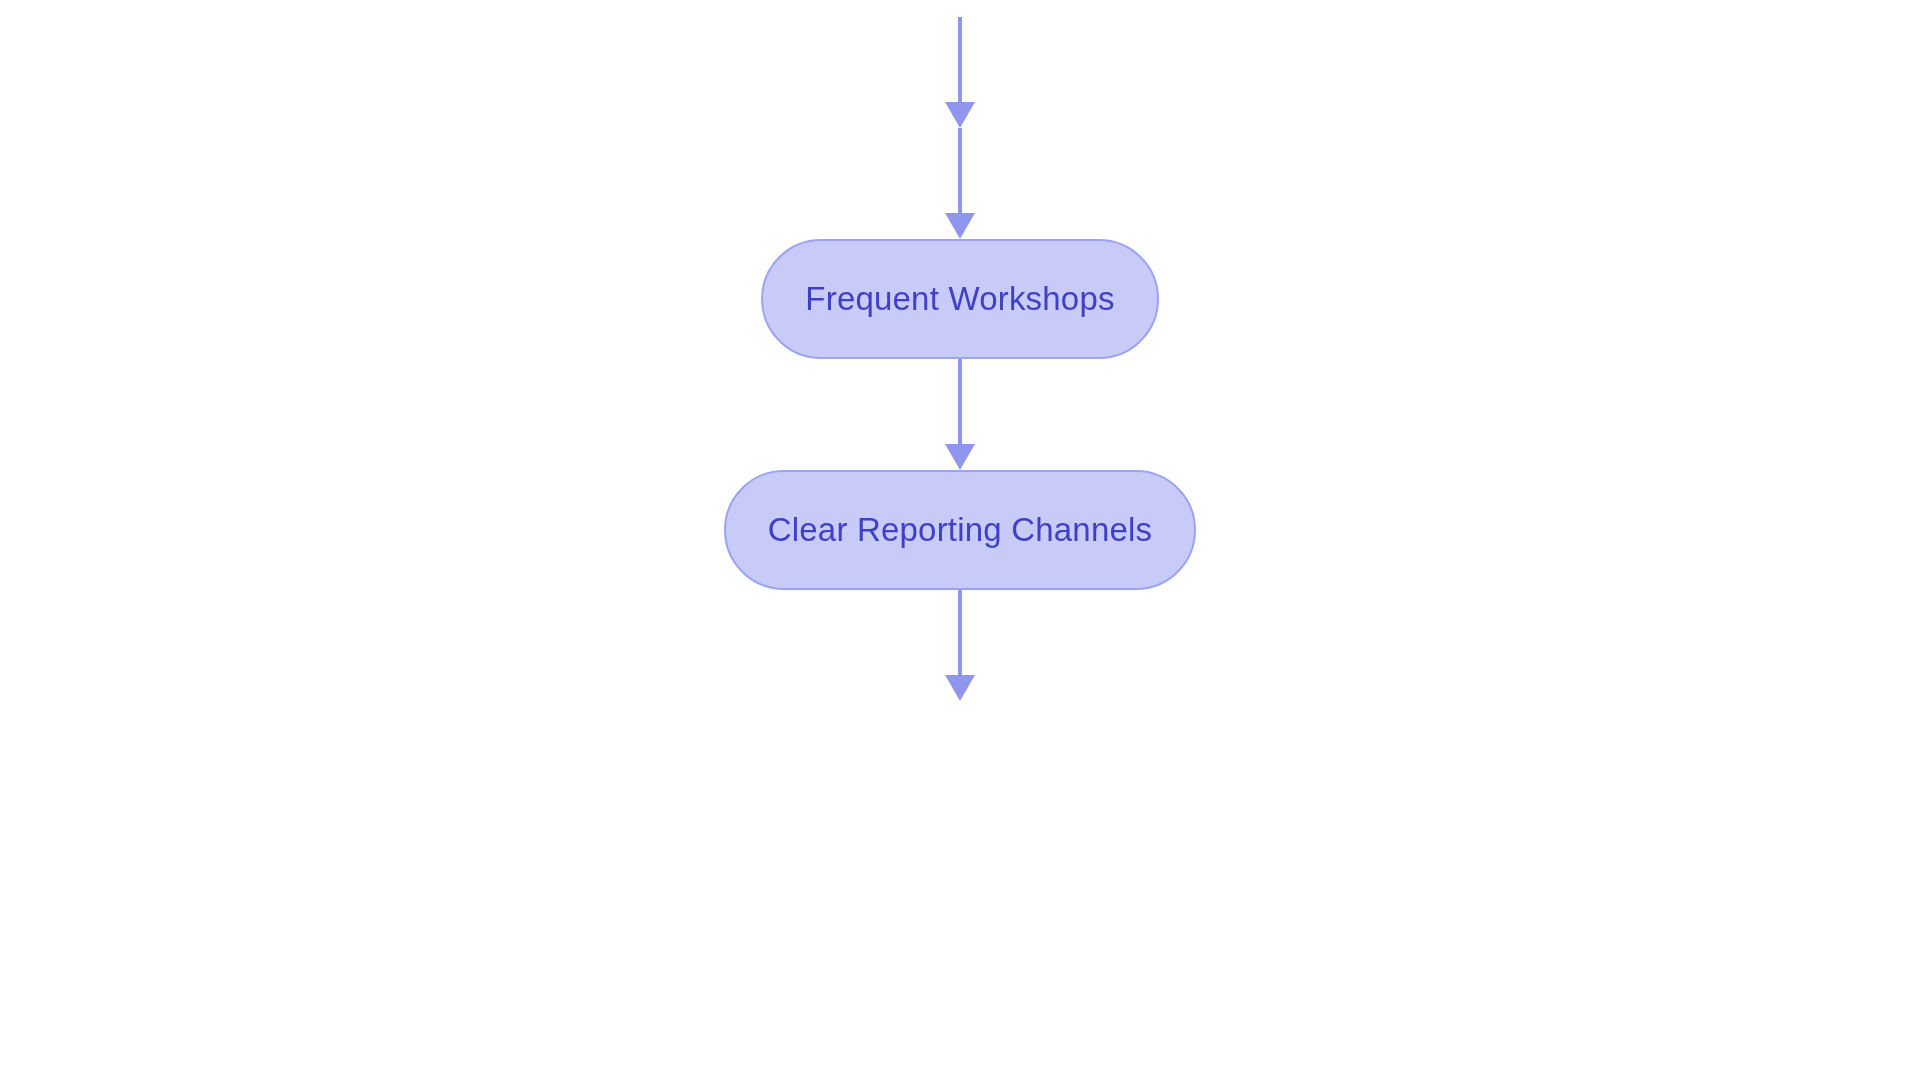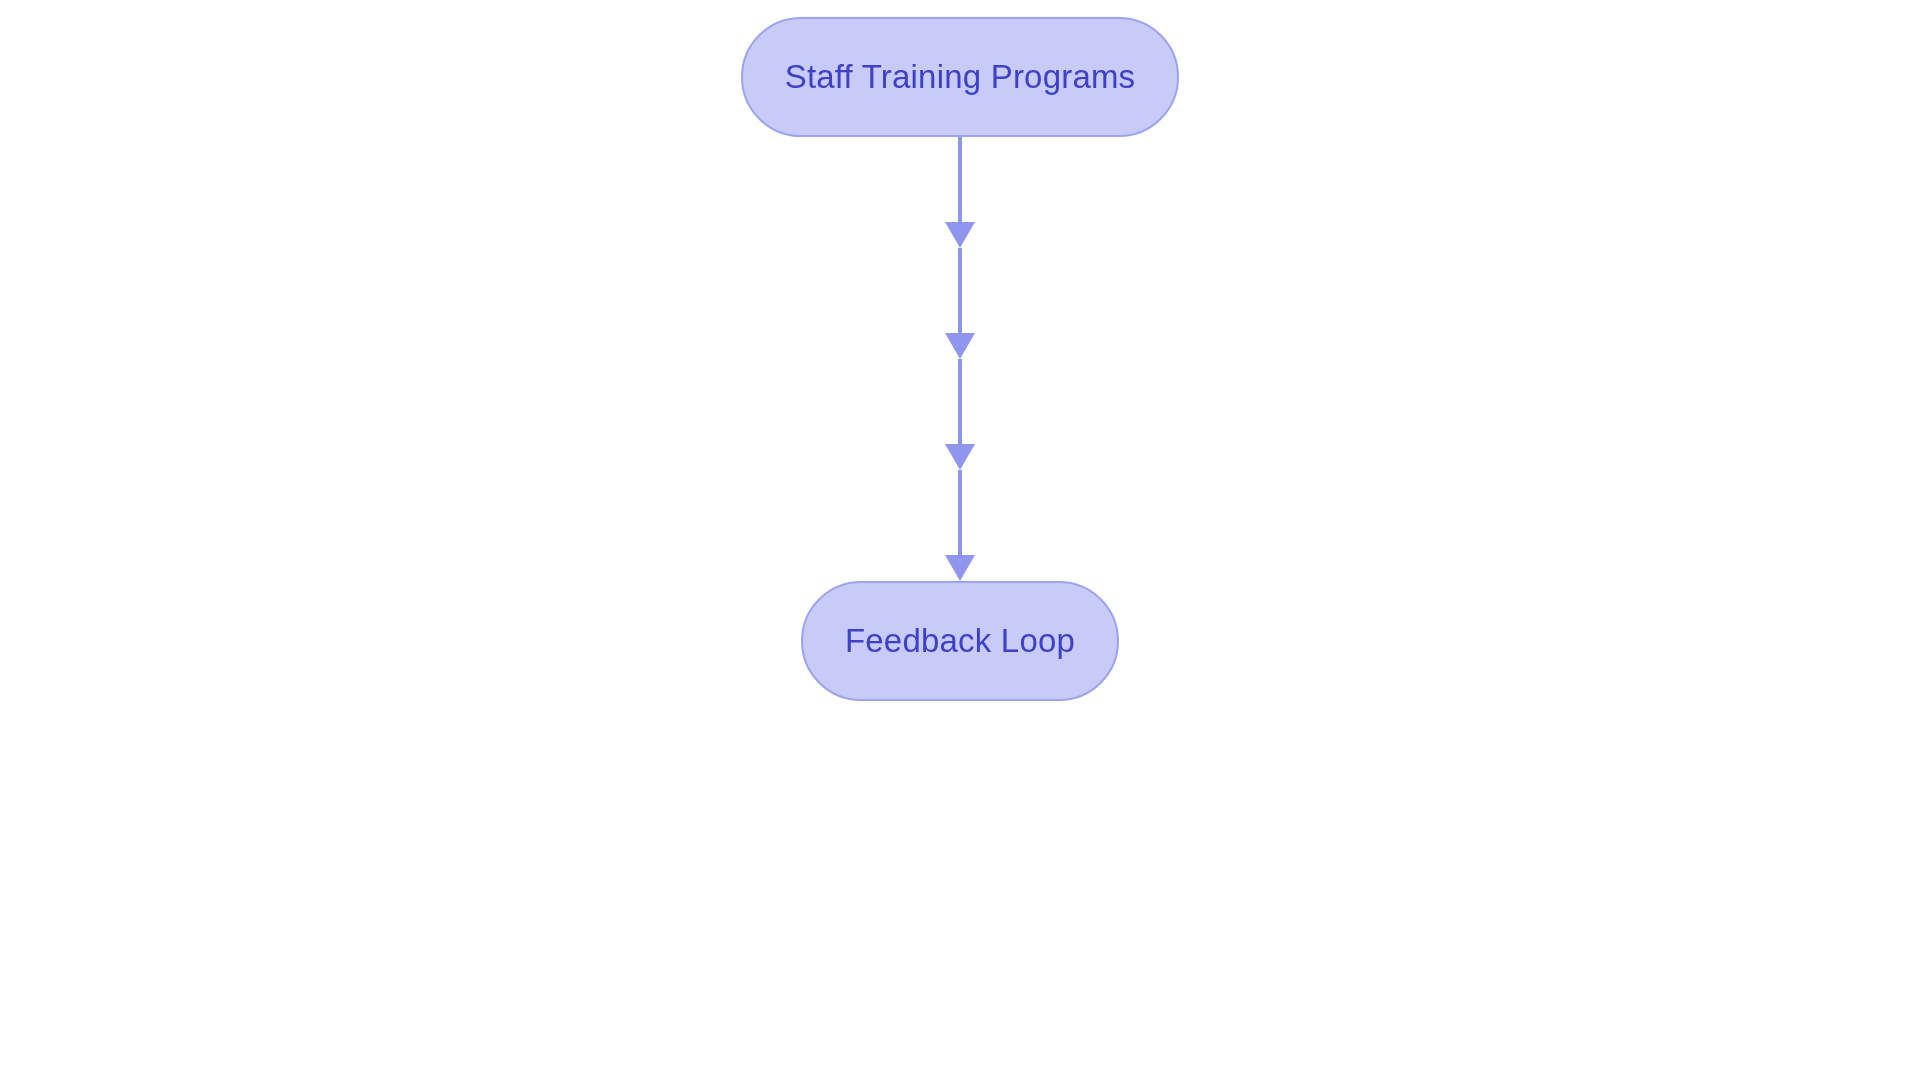--- a/index.html
+++ b/index.html
@@ -61,44 +61,44 @@
     border-left: 15px solid transparent;
     border-right: 15px solid transparent;
     border-top: 26px solid var(--arrow, #9096ee);
   }
 </style>
 </head>
 <body>
 
 <div class="canvas" style="--bg: #ffffff; --node-fill: #c8cbf8; --node-border: #9ca3f0; --node-text: #3e41c7; --arrow: #9096ee;">
 
-  <div class="node w1">
-    <span>Staff Training Programs</span>
-  </div>
 
   <div class="arrow">
     <div class="shaft"></div>
     <div class="head"></div>
   </div>
 
 
   <div class="arrow">
     <div class="shaft"></div>
     <div class="head"></div>
   </div>
 
+  <div class="node w3">
+    <span>Frequent Workshops</span>
+  </div>
+
+  <div class="arrow">
+    <div class="shaft"></div>
+    <div class="head"></div>
+  </div>
+
+  <div class="node w4">
+    <span>Clear Reporting Channels</span>
+  </div>
 
   <div class="arrow">
     <div class="shaft"></div>
     <div class="head"></div>
   </div>
 
 
-  <div class="arrow">
-    <div class="shaft"></div>
-    <div class="head"></div>
-  </div>
-
-  <div class="node w5">
-    <span>Feedback Loop</span>
-  </div>
-
 </div>
 
 </body></html>

